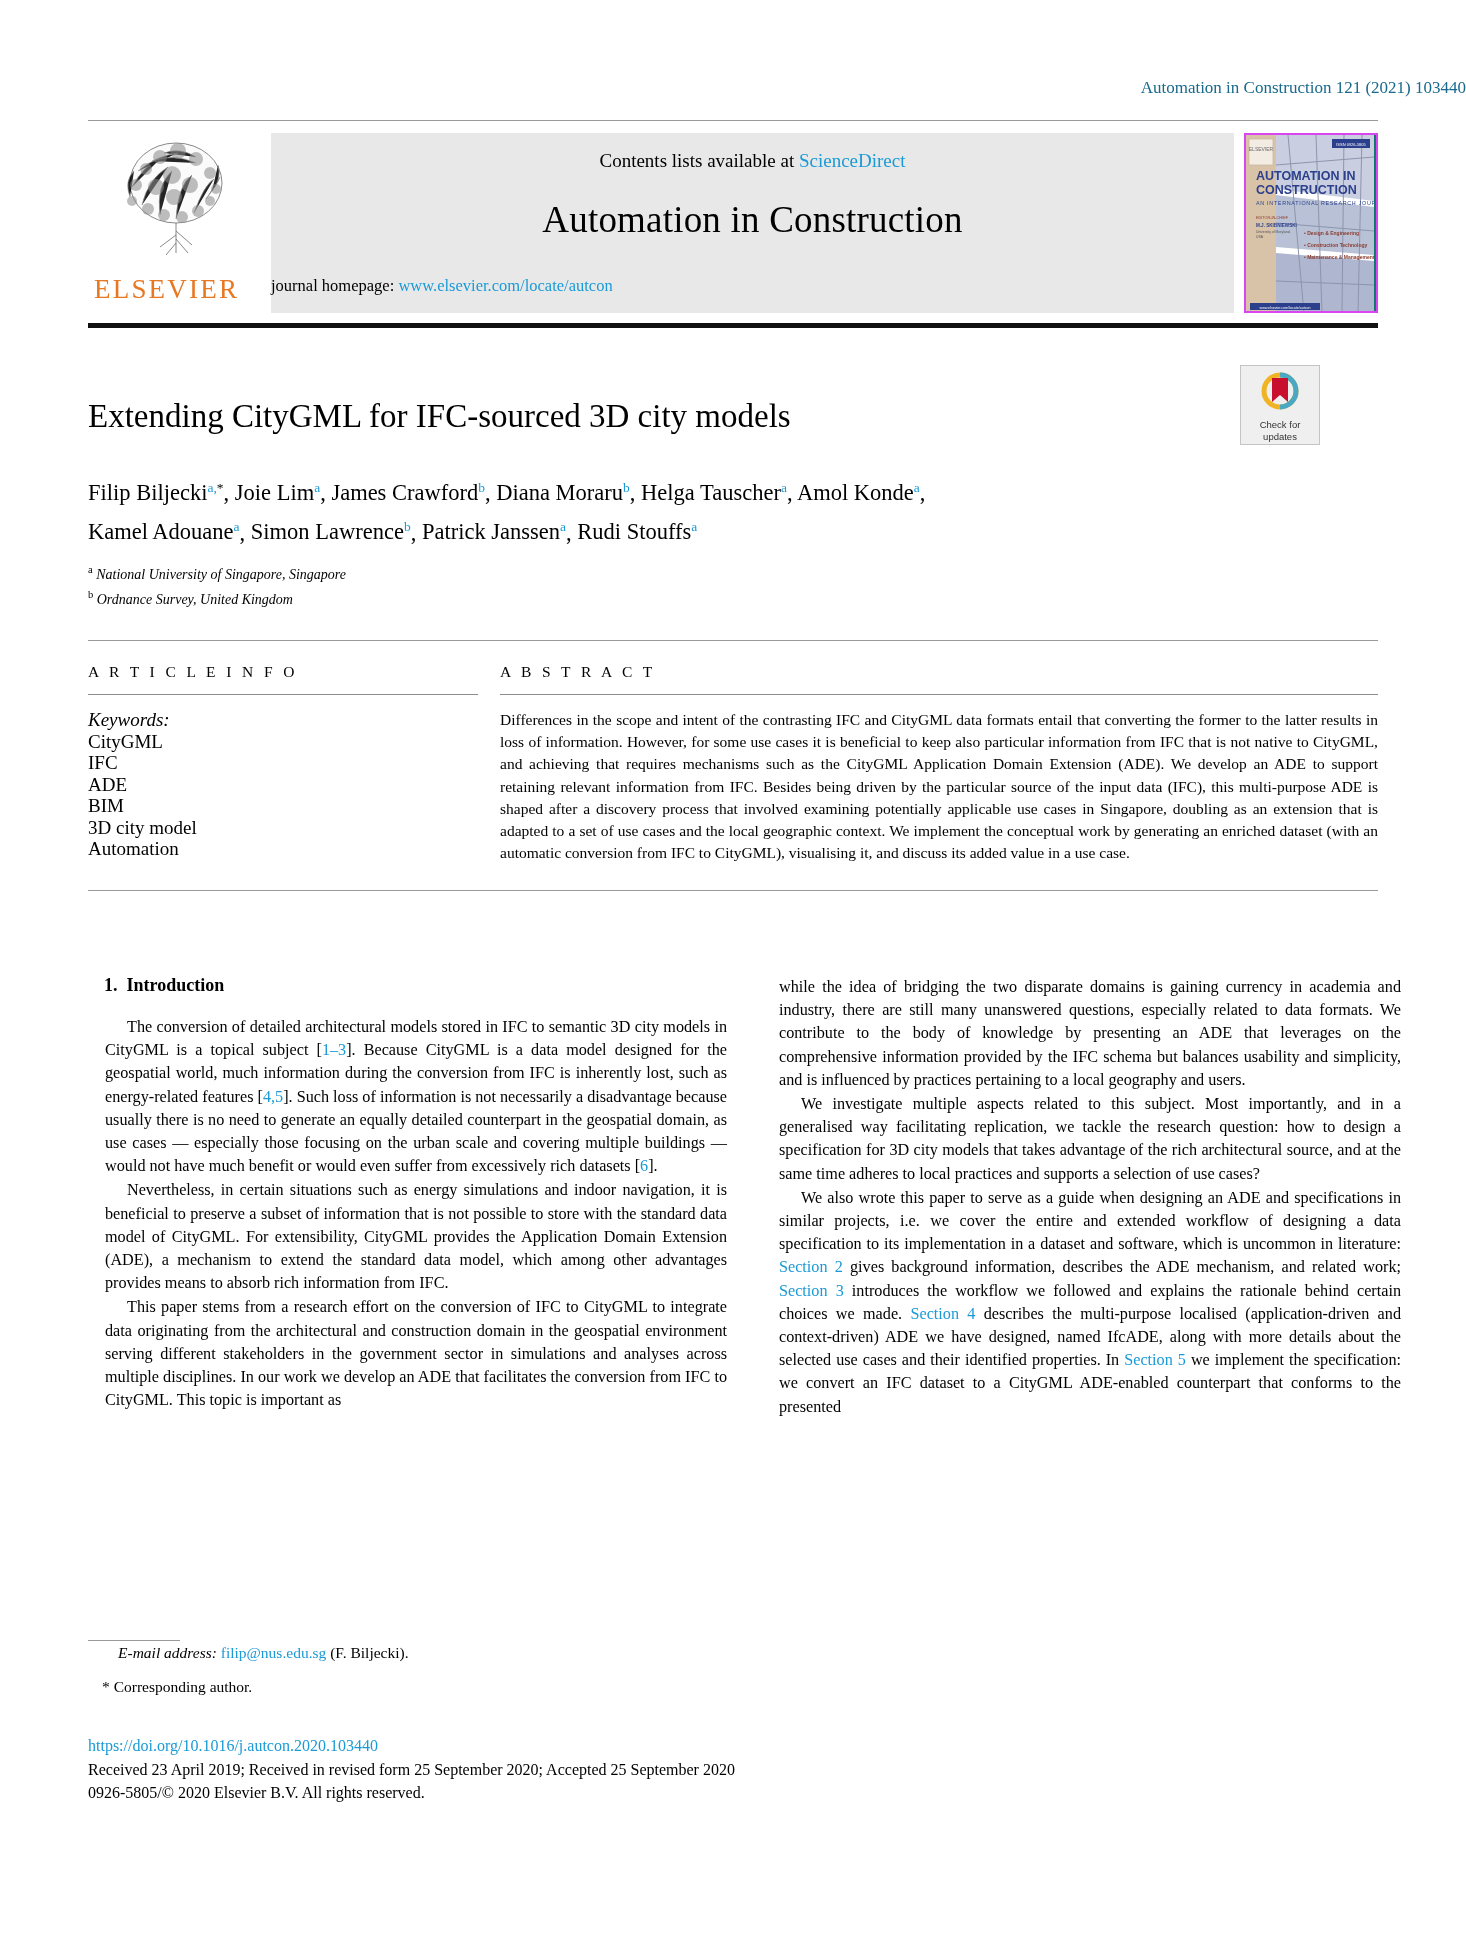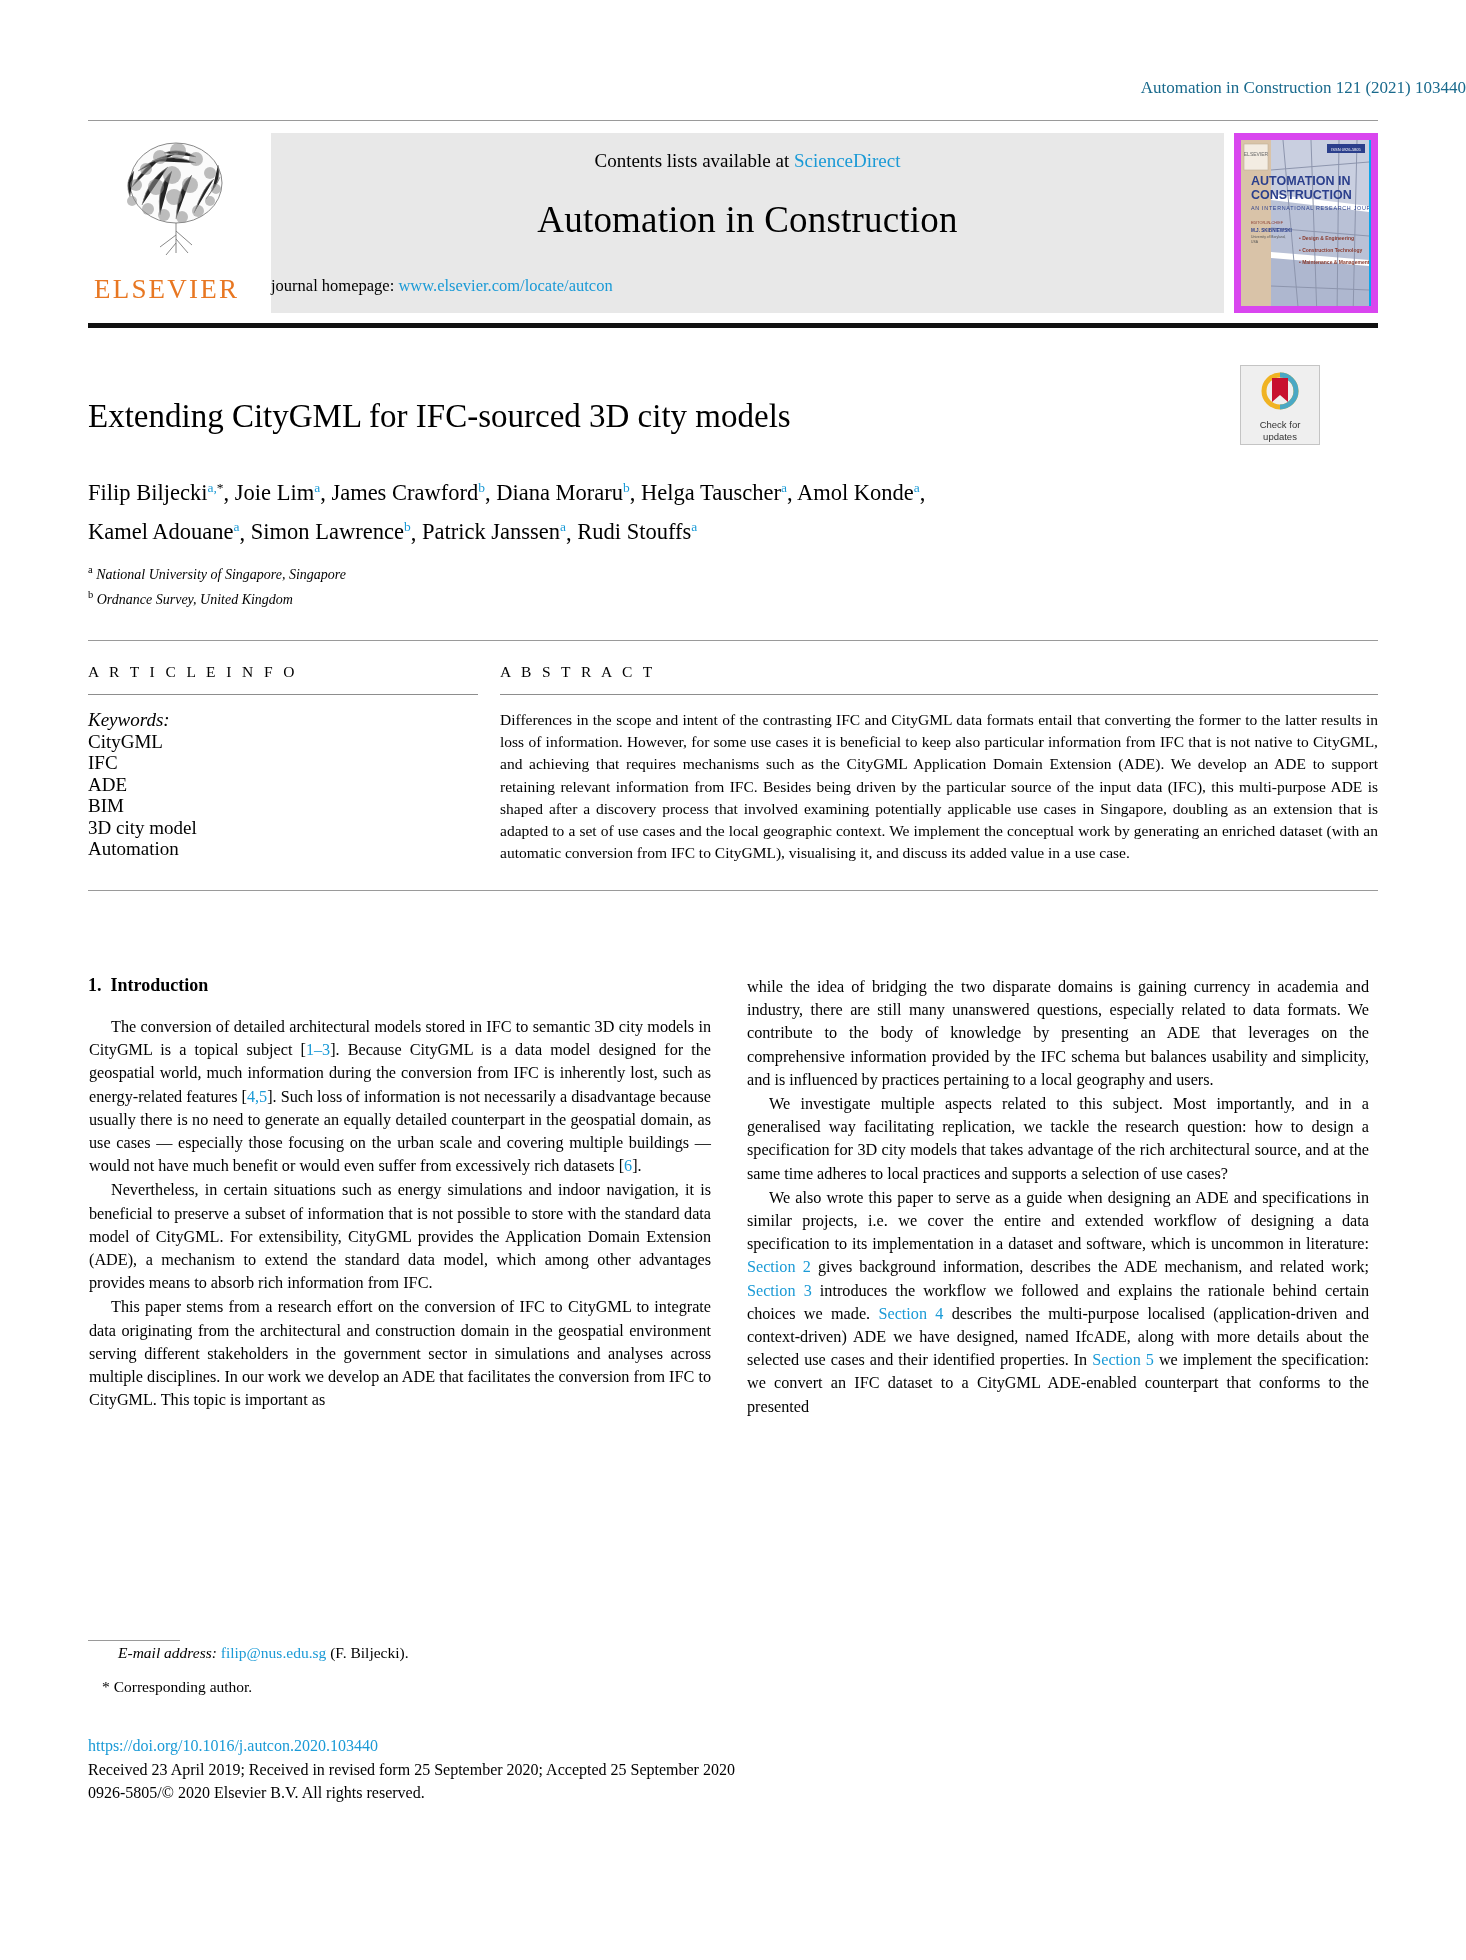--- a/index.html
+++ b/index.html
@@ -46,21 +46,21 @@
   .journal-name {
     text-align:center; font-size:37px; padding-top:26px;
     font-family:"Liberation Serif", serif; letter-spacing:0.2px;
   }
   .homepage-line {
     text-align:left; font-size:16.5px; position:absolute; bottom:17px; width:100%;
     font-family:Liberation Serif, serif;
   }
 
   
-  .cover { width:130px; flex:0 0 130px; position:relative; border:7px solid #d946ef; background:#0ea5e9; overflow:hidden; }
+  .cover { width:130px; flex:0 0 130px; position:relative; border:2px solid #d946ef; background:#0f766e; overflow:hidden; }
 
   .masthead-rule-bottom { height:5px; background:#111; width:1290px; margin-top:10px; }
 
   
   .crossmark {
     position:absolute; top:365px; left:1240px; width:78px; height:78px;
     background:#efefef; border:1px solid #c4c4c4; text-align:center;
     font-family:"Liberation Sans", sans-serif;
   }
   .crossmark .cm-label { font-size:9.5px; line-height:11px; color:#333; margin-top:1px; }
@@ -99,22 +99,22 @@
   .kw-title { font-style:italic; }
 
   .abstract-body {
     margin-top:14px; font-size:15.5px; line-height:22.2px; text-align:justify;
     font-family:"Liberation Serif", serif;
   }
   .infoabs-rule-bottom { height:1px; background:#9a9a9a; width:100%; margin-top:26px; }
 
   
   .body-cols {
-    position:absolute; top:975px; left:88px; width:1290px;
-    display:flex; gap:34px;
+    position:absolute; top:975px; left:104px; width:1290px;
+    display:flex; gap:50px;
   }
   .bcol { width:624px; flex:0 0 624px; }
   h2.sec-title {
     font-size:18px; font-weight:bold; margin:0 0 20px 0;
     font-family:"Liberation Serif", serif;
   }
   h2.sec-title .num { margin-right:9px; }
   .bcol p {
     margin:1px; font-size:16.2px; line-height:23.2px; text-align:justify;
     text-indent:22px; font-family:"Liberation Serif", serif;

